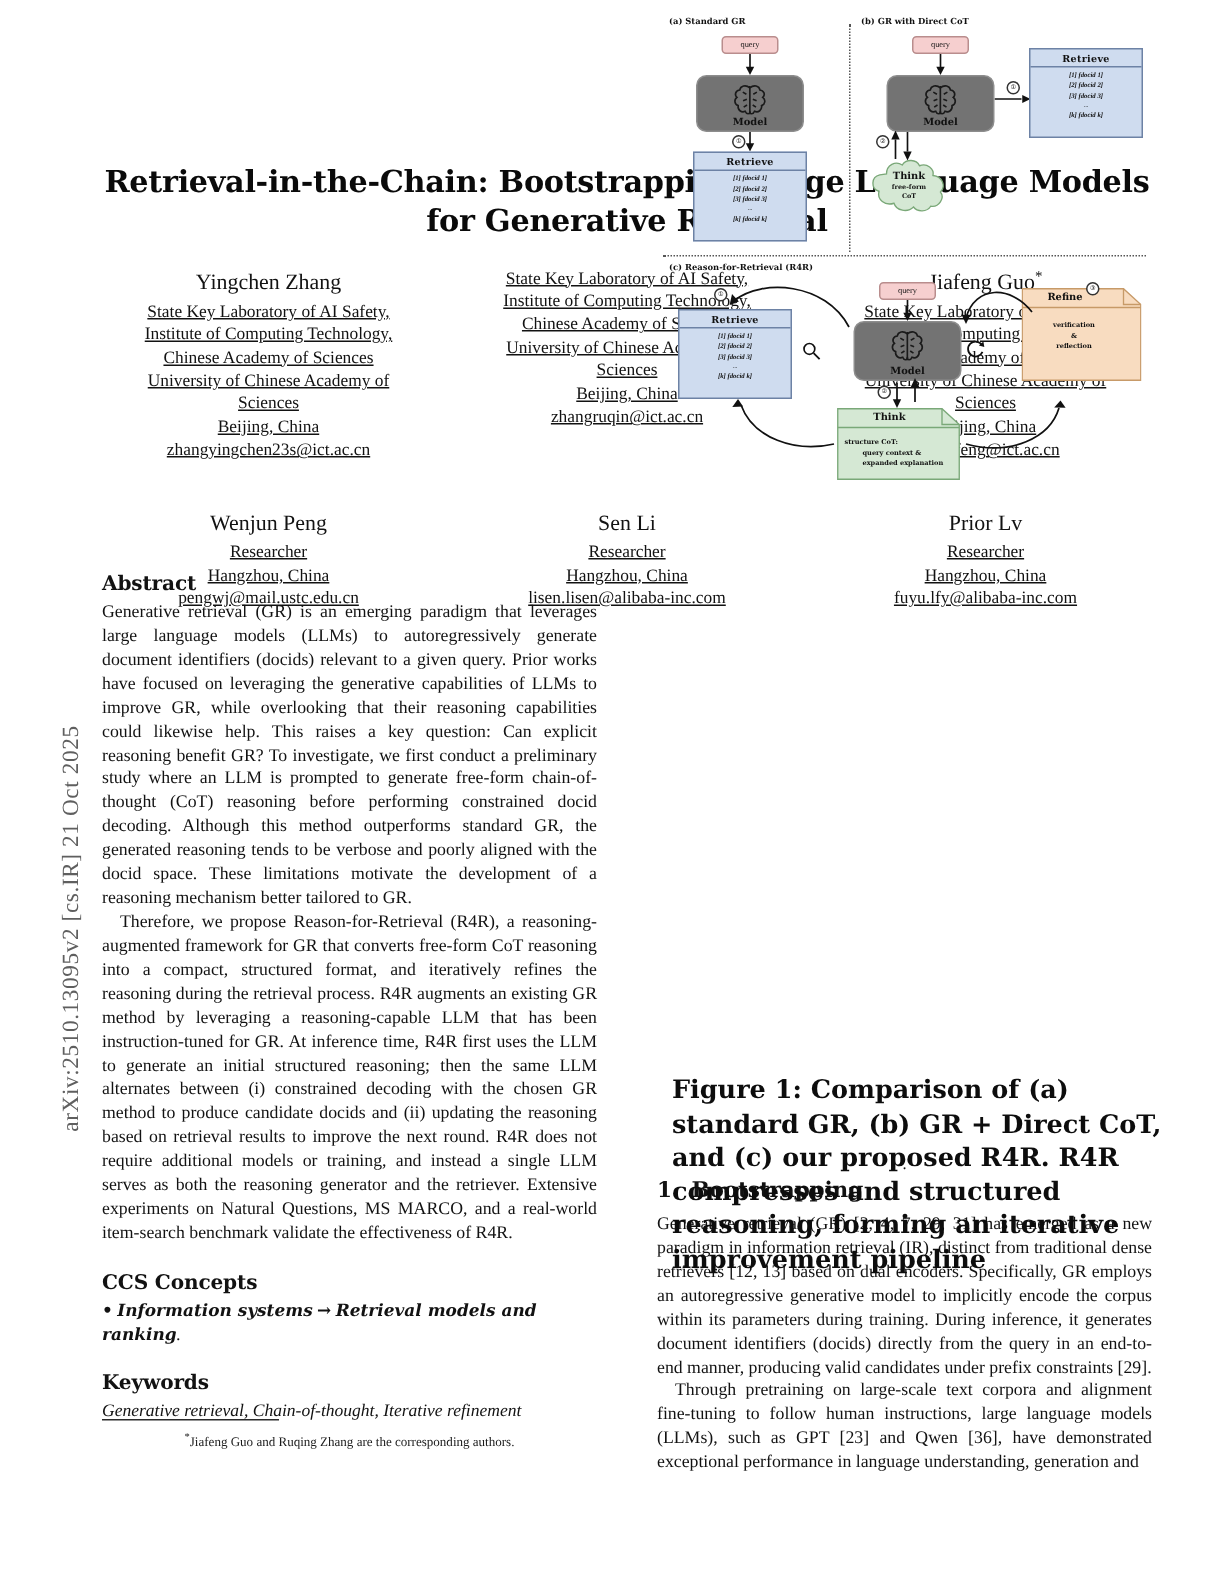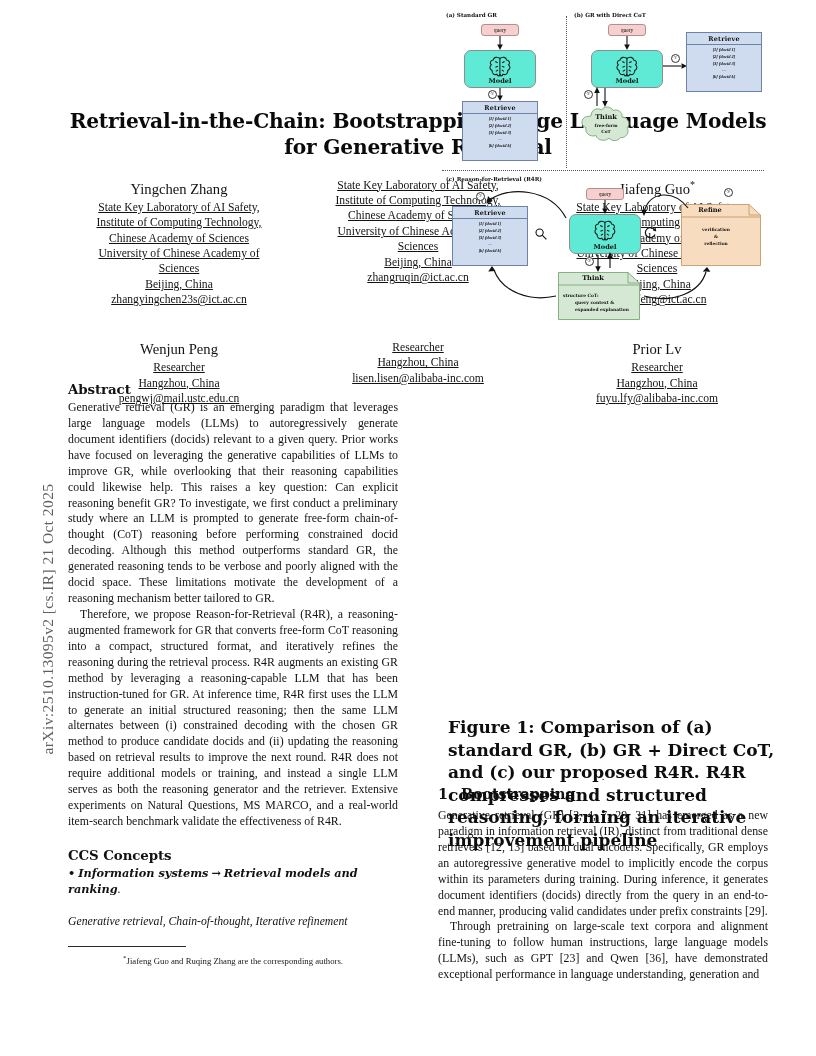--- a/index.html
+++ b/index.html
@@ -160,21 +160,21 @@
   .query{
     background:#f6cfcf;
     border:0.8px solid #b98d8d;
     border-radius:3px;
     font-size:5.6px;
     line-height:1;
     padding:2.6px 0 2.4px 0;
     color:#151515;
   }
   .model{
-    background:#5eead4;
+    background:#737373;
     border:0.9px solid #8d8d8d;
     border-radius:7px;
   }
   .model .mlabel{
     position:absolute;
     left:0; right:0; bottom:2.2px;
     font-family:"DejaVu Serif", serif;
     font-weight:bold;
     font-size:6.6px;
     color:#111;
@@ -332,20 +332,21 @@
   </div>
 
   <div class="authors row2">
     <div class="author-col">
       <div class="author-name">Wenjun Peng</div>
       <div class="author-line">Researcher</div>
       <div class="author-line">Hangzhou, China</div>
       <div class="author-line">pengwj@mail.ustc.edu.cn</div>
     </div>
     <div class="author-col">
+      <div class="author-name">Sen Li</div>
       <div class="author-line">Researcher</div>
       <div class="author-line">Hangzhou, China</div>
       <div class="author-line">lisen.lisen@alibaba-inc.com</div>
     </div>
     <div class="author-col">
       <div class="author-name">Prior Lv</div>
       <div class="author-line">Researcher</div>
       <div class="author-line">Hangzhou, China</div>
       <div class="author-line">fuyu.lfy@alibaba-inc.com</div>
     </div>
@@ -361,20 +362,21 @@
       <div class="gap-lg"></div>
       <h2 class="sec">CCS Concepts</h2>
       <div class="ccs-line">
         <b>•</b>
         <b>Information systems</b>
         <b>→</b>
         <b>Retrieval models and ranking</b><span>.</span>
       </div>
 
       <div class="gap-lg"></div>
+      <h2 class="sec">Keywords</h2>
       <div class="ccs-line">Generative retrieval, Chain-of-thought, Iterative refinement</div>
     </div>
 
     <div class="col right">
       <div style="height:404px"></div>
       <h2 class="sec num"><span class="n">1</span><span>Bootstrapping</span></h2>
       <p class="body">Generative retrieval (GR) [2, 4, 7, 29, 31] has emerged as a new paradigm in information retrieval (IR), distinct from traditional dense retrievers [12, 13] based on dual encoders. Specifically, GR employs an autoregressive generative model to implicitly encode the corpus within its parameters during training. During inference, it generates document identifiers (docids) directly from the query in an end-to-end manner, producing valid candidates under prefix constraints [29].</p>
       <p class="body">Through pretraining on large-scale text corpora and alignment fine-tuning to follow human instructions, large language models (LLMs), such as GPT [23] and Qwen [36], have demonstrated exceptional performance in language understanding, generation and</p>
     </div>
   </div>
@@ -519,21 +521,21 @@
     <svg style="position:absolute; left:96px; top:217px;" width="14" height="14" viewBox="0 0 14 14">
       <circle cx="5.6" cy="5.6" r="3.6" fill="none" stroke="#111" stroke-width="1.1"></circle>
       <line x1="8.4" y1="8.4" x2="12.4" y2="12.4" stroke="#111" stroke-width="1.2"></line>
     </svg>
 
     <svg style="position:absolute; left:206px; top:216px;" width="13" height="14" viewBox="0 0 13 14">
       <path d="M10.6 4.0 A5 5 0 1 0 11.0 8.6" fill="none" stroke="#111" stroke-width="1.2"></path>
       <polygon points="11.6,1.6 12.2,5.4 8.6,4.3" fill="#111"></polygon>
     </svg>
 
-    <div class="doc" style="left:243px; top:194px; width:70px; height:62px;">
+    <div class="doc" style="left:243px; top:182px; width:70px; height:62px;">
       <svg width="80" height="62" viewBox="0 0 80 62" style="position:absolute;left:0;top:0;">
         <path d="M0.5 0.5 H68 L79.5 11 V61.5 H0.5 Z" fill="#f8dcc0" stroke="#c79a68" stroke-width="0.9"></path>
         <path d="M68 0.5 V11 H79.5" fill="none" stroke="#c79a68" stroke-width="0.9"></path>
         <line x1="0.5" y1="13" x2="79.5" y2="13" stroke="#c79a68" stroke-width="0.9"></line>
       </svg>
       <div class="dhdr" style="right:12px;">Refine</div>
       <div class="dbody" style="top:22px; text-align:center;">
         <div>verification</div>
         <div>&amp;</div>
         <div>reflection</div>

